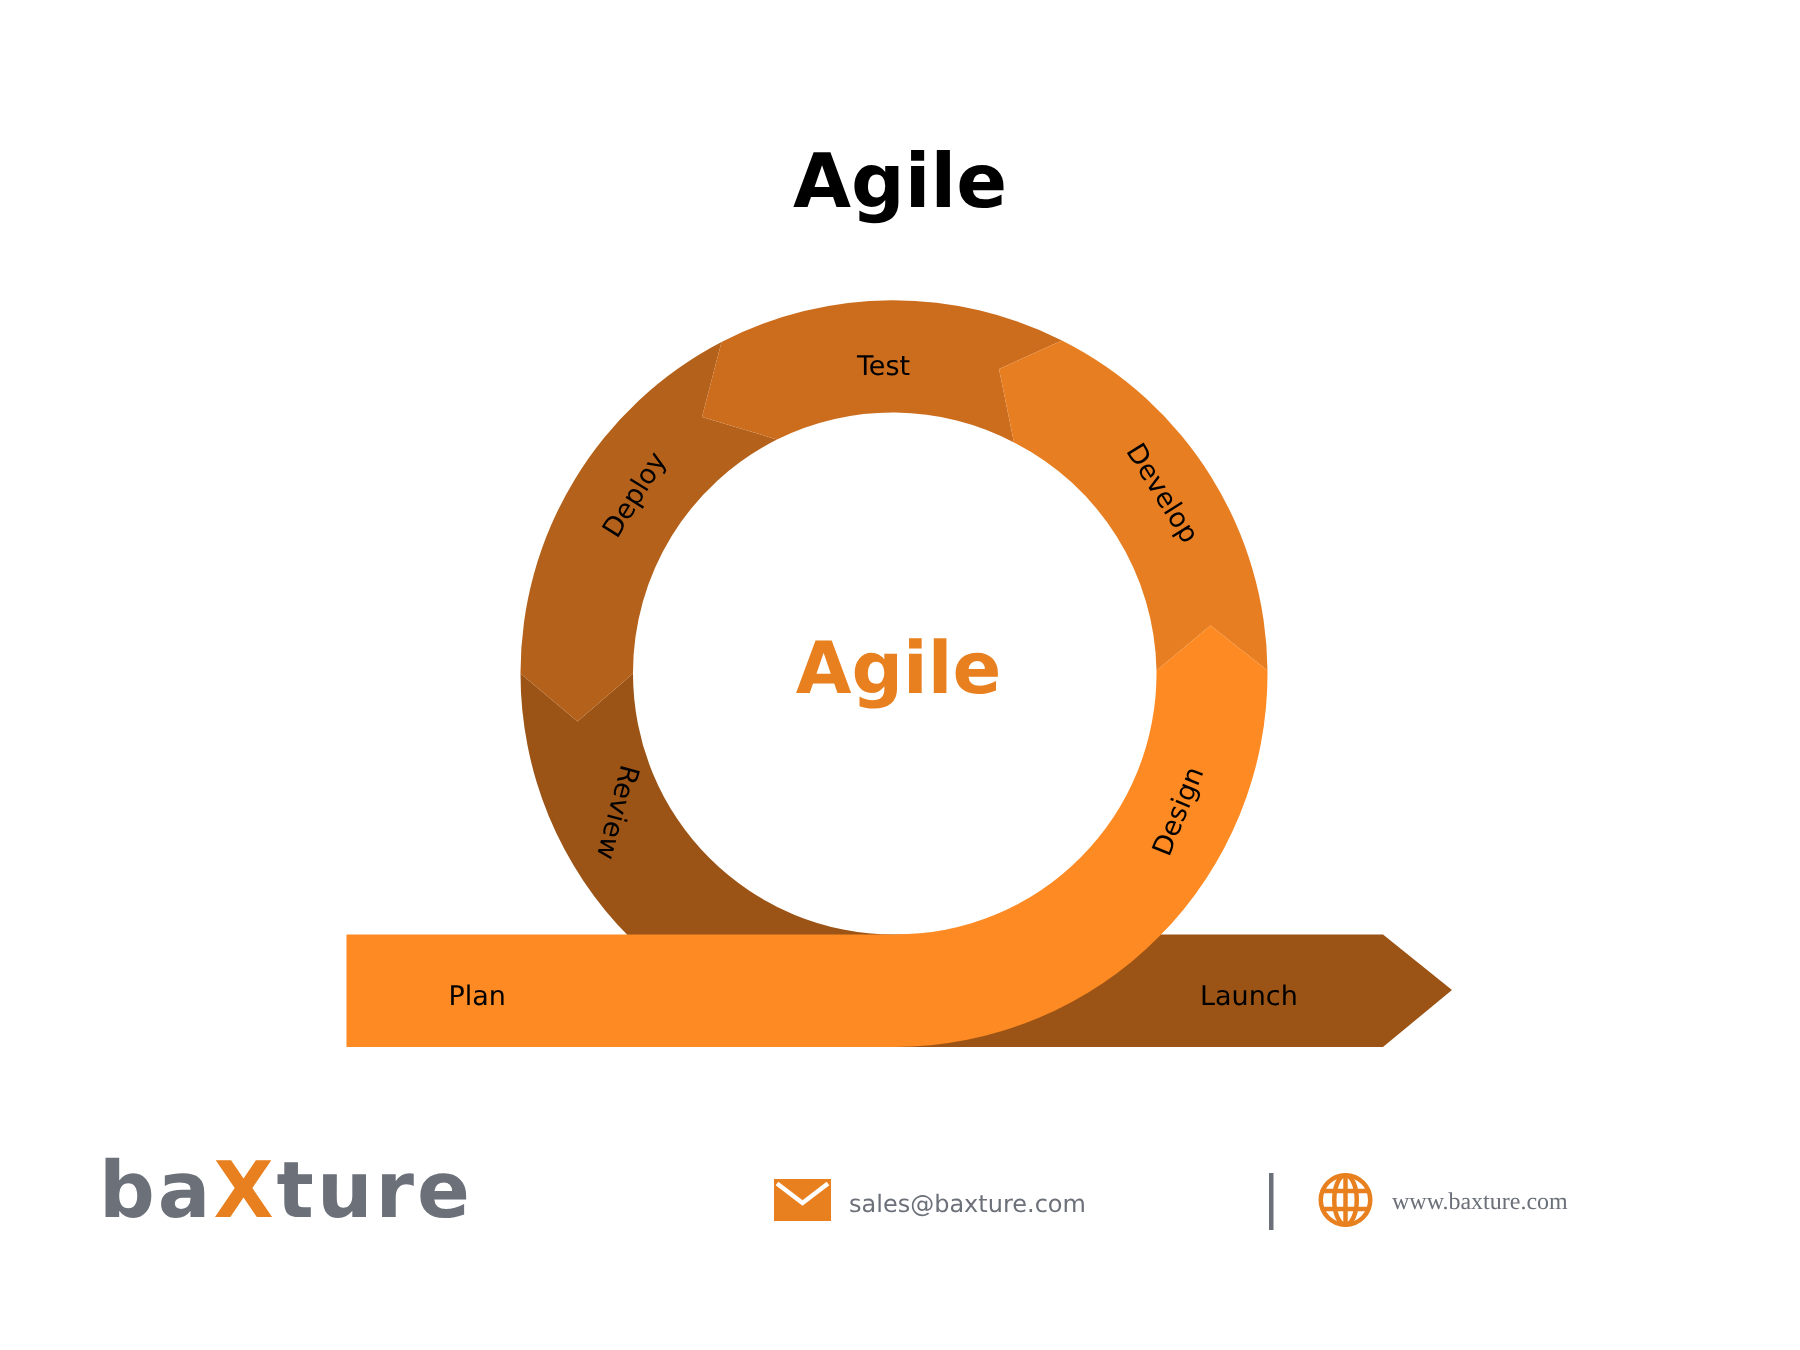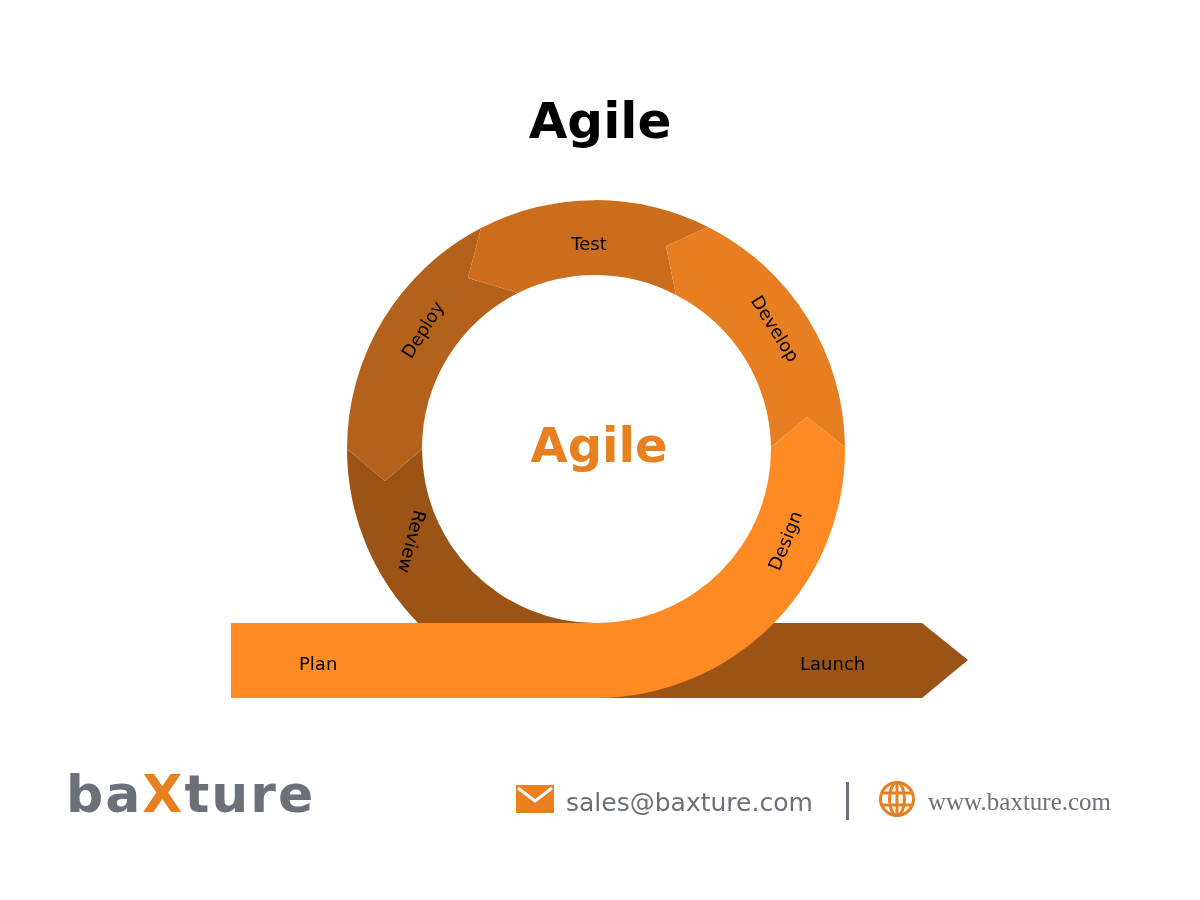--- a/index.html
+++ b/index.html
@@ -3,21 +3,21 @@
 <meta charset="utf-8">
 <style>
   html, body { margin: 0; padding: 0; background: #ffffff; }
   body { width: 1200px; height: 900px; position: relative; overflow: hidden; font-family: "DejaVu Sans", sans-serif; }
   .title { position: absolute; left: 0; top: 92px; width: 1200px; text-align: center; font-size: 50px; font-weight: bold; color: #000; letter-spacing: 0px; }
   .diagram { position: absolute; left: 0; top: 0; width: 1200px; height: 900px; }
   .lbl { font-family: "DejaVu Sans", sans-serif; font-size: 18px; fill: #000; }
   .center-lbl { font-family: "DejaVu Sans", sans-serif; font-size: 48px; font-weight: bold; }
   .logo { position: absolute; left: 30px; top: 768px; font-family: "DejaVu Sans", sans-serif; font-size: 52px; font-weight: bold; color: #6b7079; letter-spacing: 2px; line-height: 1; margin-left: 36px; }
   .logo .x { color: #e8801f; }
-  .contact { position: absolute; top: 780px; height: 44px; display: flex; align-items: center; font-family: "DejaVu Sans", sans-serif; font-size: 25px; color: #6b7079; }
+  .contact { position: absolute; top: 780px; height: 44px; display: flex; align-items: center; font-family: "DejaVu Sans", sans-serif; font-size: 16px; color: #6b7079; }
   .contact .icon { display: inline-block; margin-right: 12px; }
   .email { left: 516px; }
   .sep { position: absolute; left: 846px; top: 782px; width: 3px; height: 38px; background: #6b7079; }
   .web { left: 878px; font-family: Liberation Serif, serif; }
 </style>
 </head>
 <body>
 
 <div class="title">Agile</div>
 

